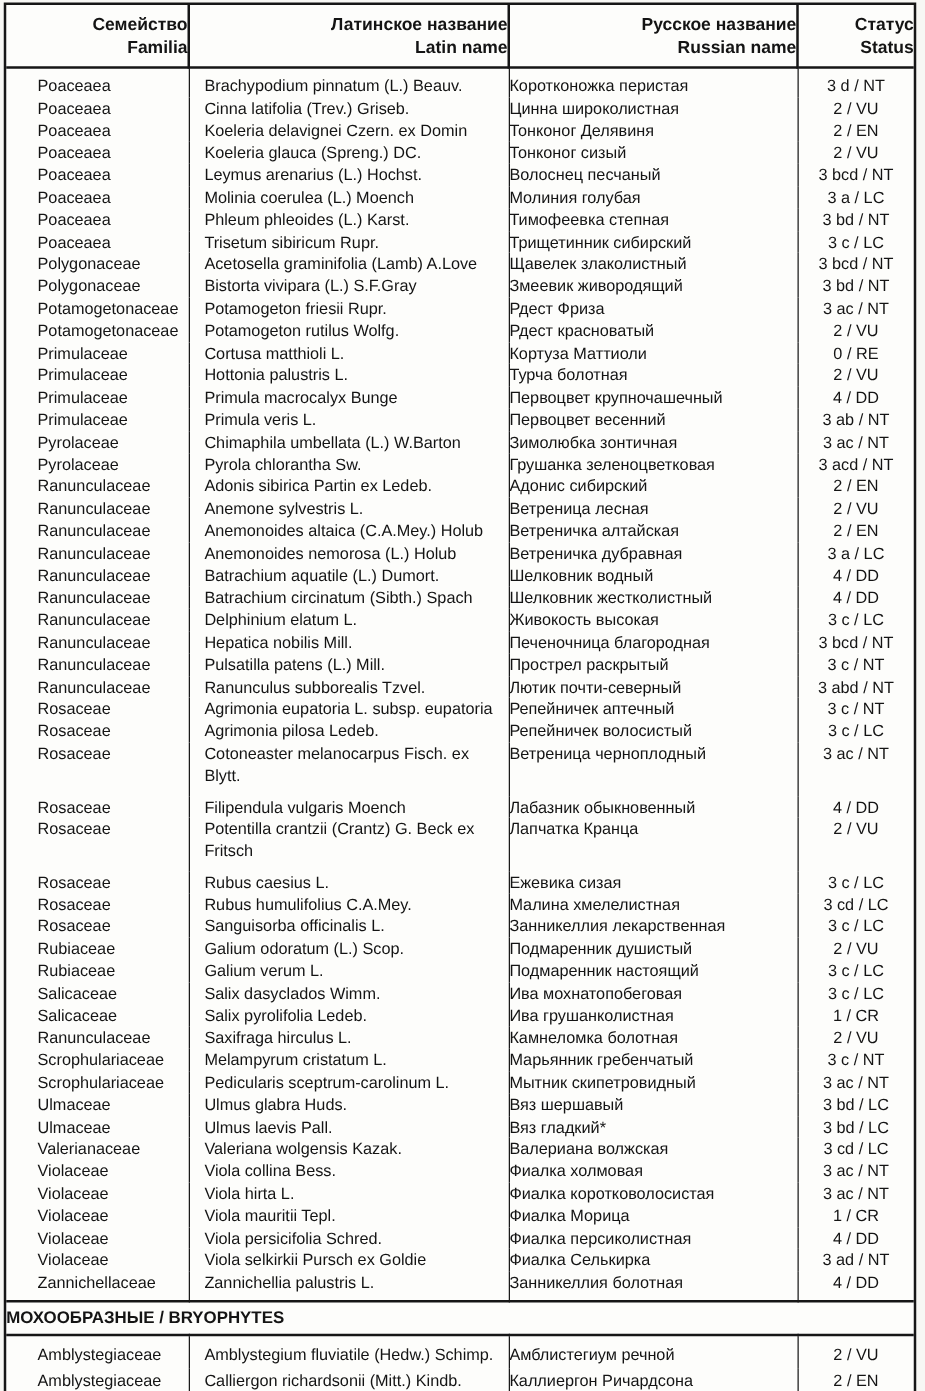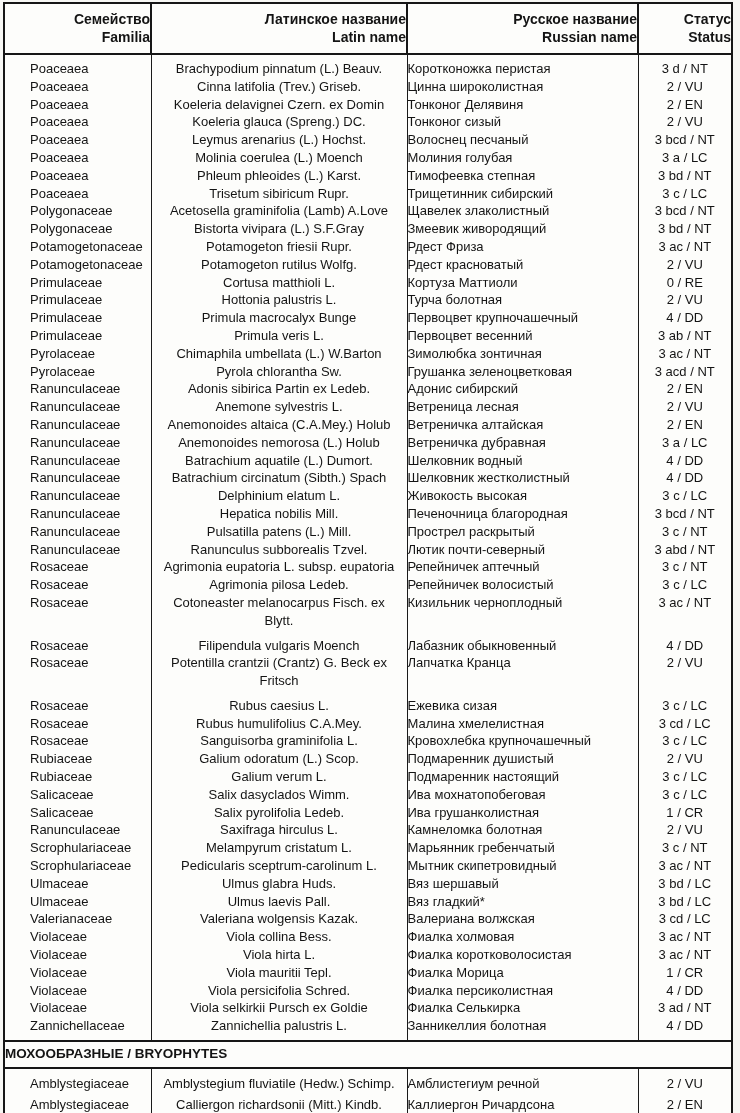--- a/index.html
+++ b/index.html
@@ -36,21 +36,21 @@
   thead th:not(:last-child){border-right:2px solid #161616;}
   tbody td{
     font-size:13px;line-height:17.8px;
     vertical-align:top;
     padding:0;
     white-space:nowrap;
     overflow:hidden;
   }
   tbody.data td:not(:last-child){border-right:1.5px solid #1a1a1a;}
   td.c-family{padding-left:25px;}
-  td.c-latin{text-align:center;}
+  td.c-latin{padding-left:12px;}
   td.c-russian{padding-left:0;}
   td.c-status{text-align:center;}
   tbody.data tr:first-child td{padding-top:5px;}
   tbody#vascular-rows tr:last-child td{padding-bottom:5px;margin-left:16px;}
   tbody#bryophyte-rows td{line-height:20.5px;}
   tbody#bryophyte-rows tr:last-child td{padding-bottom:6px;}
   tr.tall td{padding-bottom:7px;}
   tbody.section td{
     border-top:2px solid #161616;
     border-bottom:2px solid #161616;
@@ -332,21 +332,21 @@
           </td>
   <td class="c-russian">Репейничек волосистый</td>
   <td class="c-status">3 c / LC</td>
 </tr>
         <tr class="tall">
   <td class="c-family">Rosaceae</td>
   <td class="c-latin">
             <div>Cotoneaster melanocarpus Fisch. ex</div>
             <div>Blytt.</div>
           </td>
-  <td class="c-russian">Кизильник черноплодный</td>
+  <td class="c-russian">Ветреница черноплодный</td>
   <td class="c-status">3 ac / NT</td>
 </tr>
         <tr class="">
   <td class="c-family">Rosaceae</td>
   <td class="c-latin">
             <div>Filipendula vulgaris Moench</div>
           </td>
   <td class="c-russian">Лабазник обыкновенный</td>
   <td class="c-status">4 / DD</td>
 </tr>
@@ -371,23 +371,23 @@
   <td class="c-family">Rosaceae</td>
   <td class="c-latin">
             <div>Rubus humulifolius C.A.Mey.</div>
           </td>
   <td class="c-russian">Малина хмелелистная</td>
   <td class="c-status">3 cd / LC</td>
 </tr>
         <tr class="">
   <td class="c-family">Rosaceae</td>
   <td class="c-latin">
-            <div>Sanguisorba graminifolia L.</div>
-          </td>
-  <td class="c-russian">Кровохлебка крупночашечный</td>
+            <div>Sanguisorba officinalis L.</div>
+          </td>
+  <td class="c-russian">Занникеллия лекарственная</td>
   <td class="c-status">3 c / LC</td>
 </tr>
         <tr class="">
   <td class="c-family">Rubiaceae</td>
   <td class="c-latin">
             <div>Galium odoratum (L.) Scop.</div>
           </td>
   <td class="c-russian">Подмаренник душистый</td>
   <td class="c-status">2 / VU</td>
 </tr>

